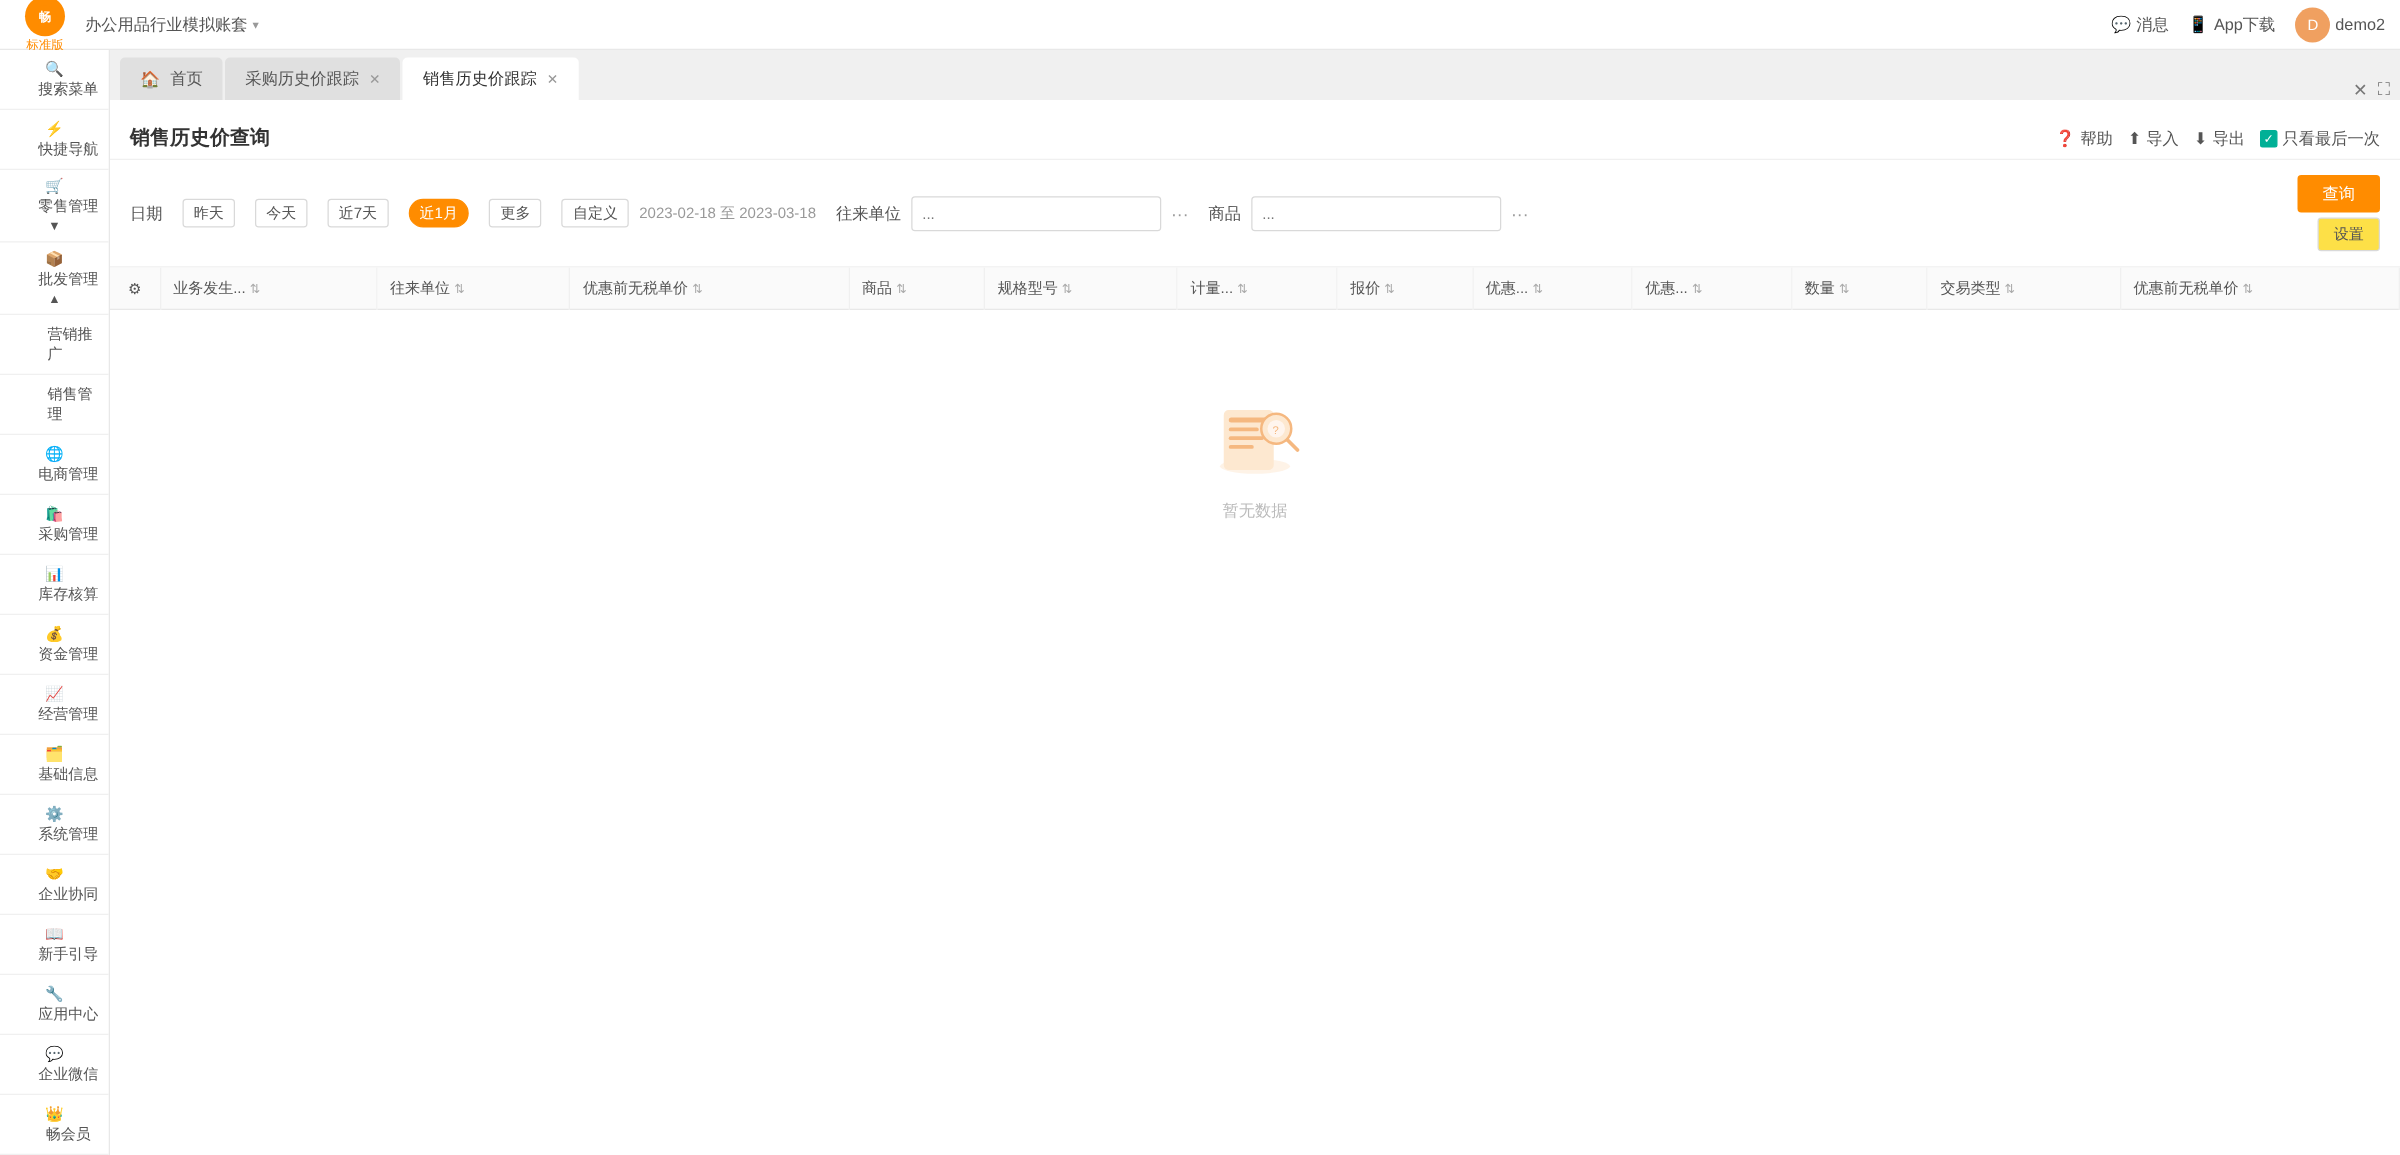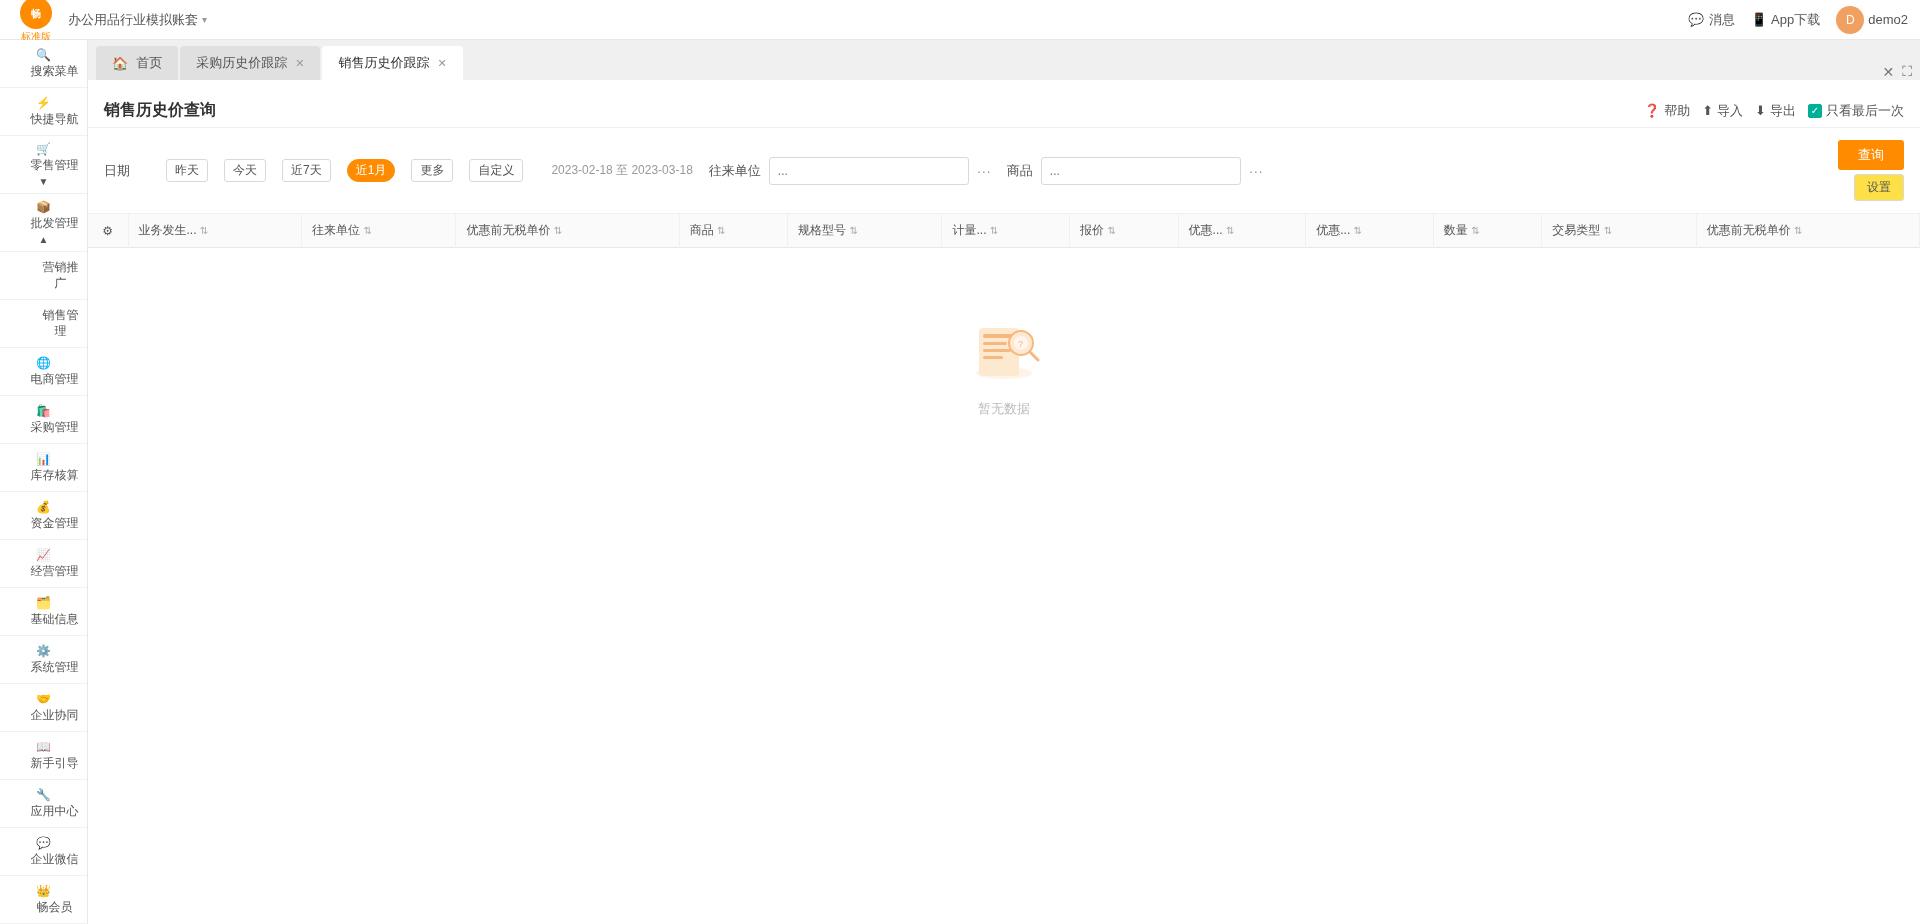--- a/index.html
+++ b/index.html
@@ -100,21 +100,21 @@
       align-items: center;
       justify-content: center;
       padding: 10px 4px;
       cursor: pointer;
       color: #555;
       font-size: 12px;
       gap: 2px;
       border-bottom: 1px solid #f0f0f0;
       min-height: 48px;
     }
-    .sidebar-item .label { text-align: center; line-height: 1.3; margin-left: 22px; }
+    .sidebar-item .label { line-height: 1.3; margin-left: 22px; }
     .sidebar-item .arrow { font-size: 10px; }
 
     
     .content-area {
       flex: 1;
       display: flex;
       flex-direction: column;
       overflow: hidden;
     }
 
@@ -208,21 +208,21 @@
       display: flex;
       align-items: center;
       gap: 16px;
       border-bottom: 1px solid #f0f0f0;
       flex-wrap: wrap;
       flex-shrink: 0;
     }
     .filter-group {
       display: flex;
       align-items: center;
-      gap: 24px;
+      gap: 4px;
     }
     .filter-label {
       color: #555;
       font-size: 13px;
       white-space: nowrap;
     }
     .date-btns {
       display: flex;
       align-items: center;
       gap: 4px;

